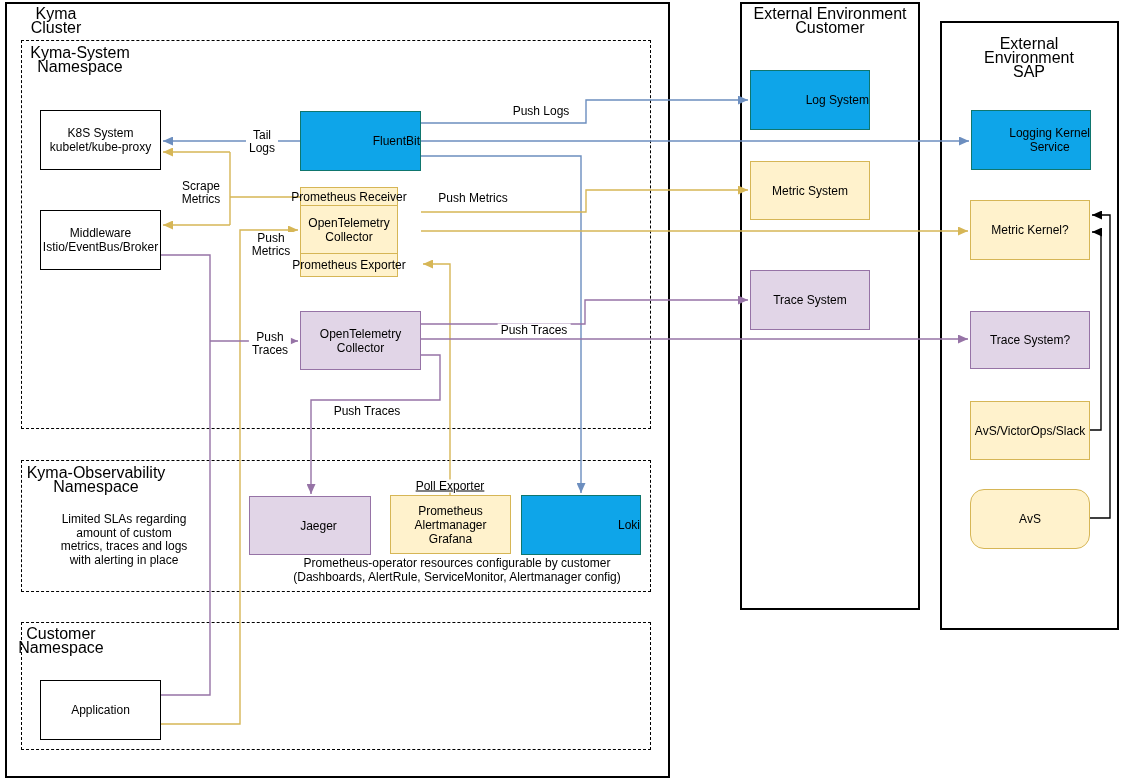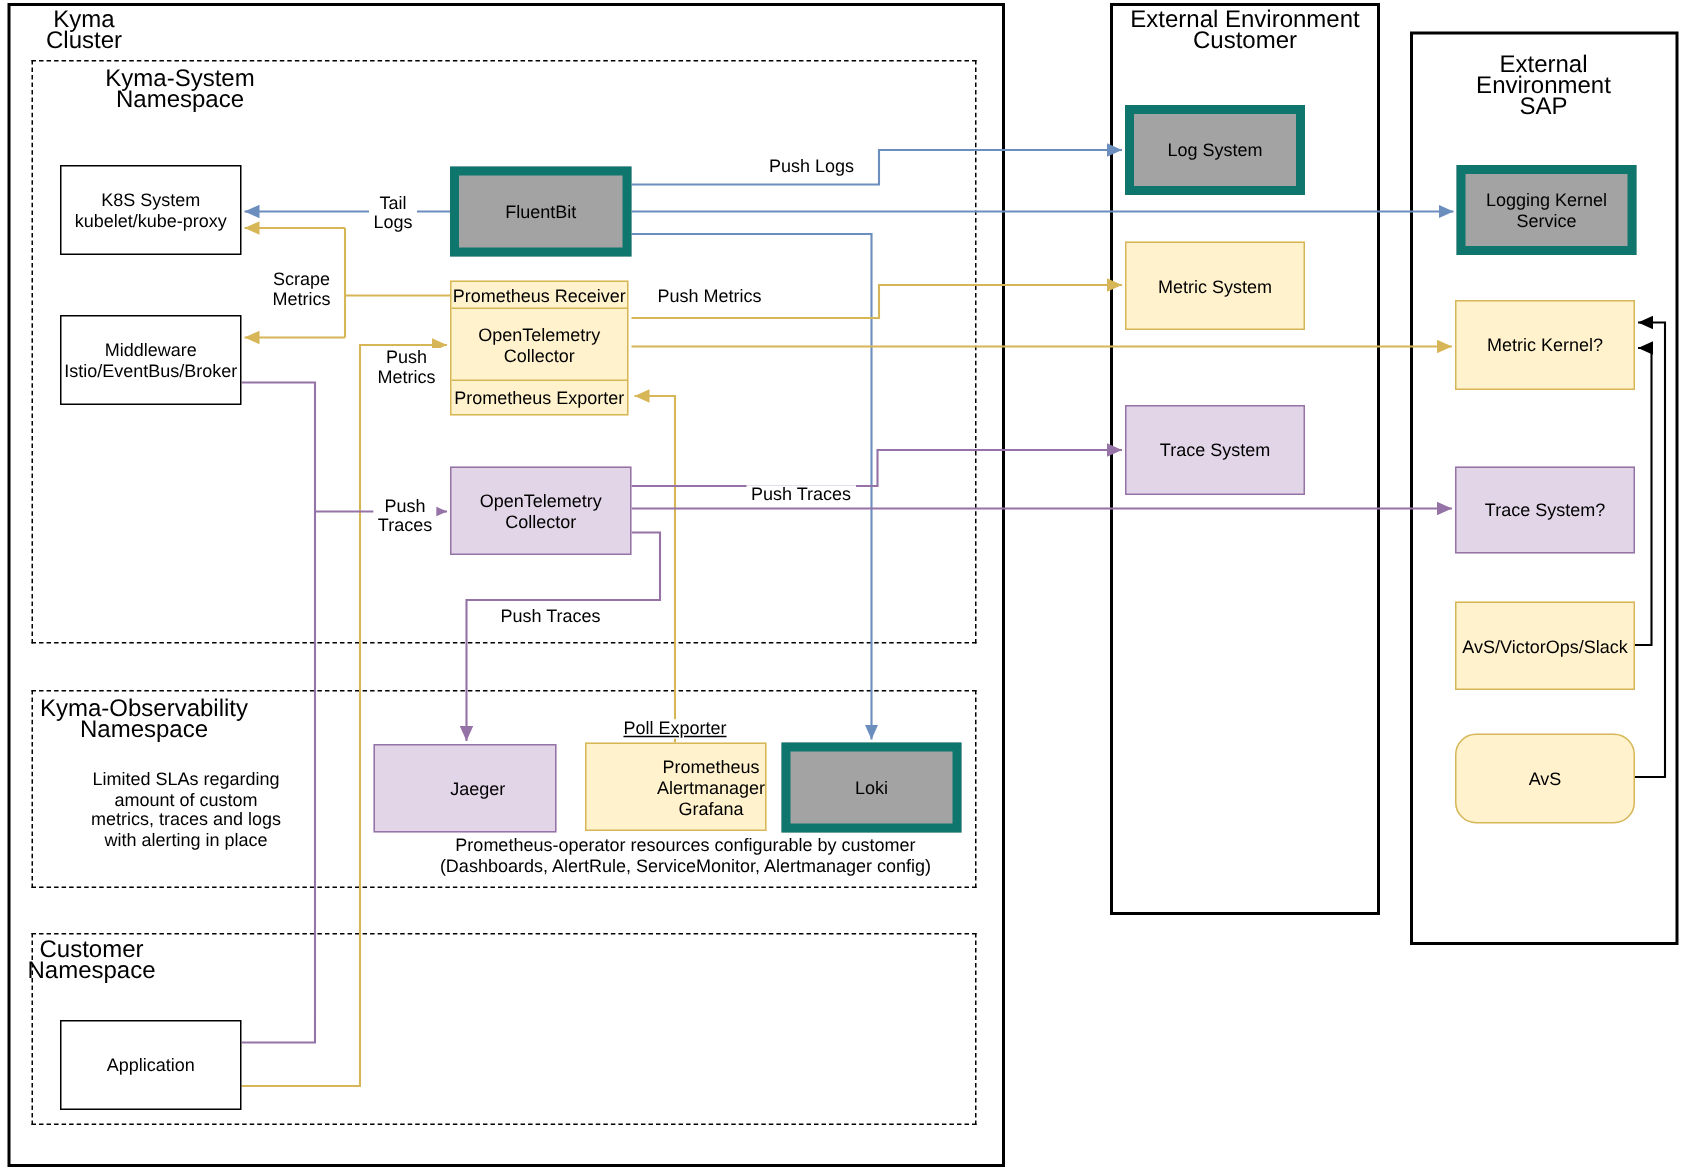--- a/index.html
+++ b/index.html
@@ -13,21 +13,21 @@
   .dashed{border:1px dashed #000;}
   .container-label{
     position:absolute;font-size:16px;line-height:14px;text-align:center;
     white-space:pre-line;transform:translateX(-50%);
   }
   .node{
     position:absolute;box-sizing:border-box;display:flex;align-items:center;
     justify-content:center;text-align:center;font-size:12px;line-height:14px;
     white-space:pre-line;
   }
-  .blue{background:#a3a3a3;border:6px solid #0f766e;}
+  .blue{background:#0ea5e9;border:1px solid #0f766e;justify-content:flex-end;}
   .yellow{background:#fff2cc;border:1px solid #d6b656;}
   .purple{background:#e1d5e7;border:1px solid #9673a6;}
   .white{background:#ffffff;border:1px solid #000;}
   .compound{position:absolute;box-sizing:border-box;background:#fff2cc;border:1px solid #d6b656;display:flex;flex-direction:column;}
   .strip{box-sizing:border-box;display:flex;align-items:center;justify-content:center;font-size:12px;white-space:nowrap;}
   .strip-top{height:18px;border-bottom:1px solid #d6b656;}
   .strip-mid{height:48px;border-bottom:1px solid #d6b656;text-align:center;line-height:14px;white-space:pre-line;}
   .strip-bot{flex:1;}
   .edge-label{
     position:absolute;background:#ffffff;font-size:12px;line-height:13px;
@@ -88,21 +88,21 @@
       <path stroke="#9673a6" d="M421,339 L968,339" marker-end="url(#ar-purple)"></path>
       <path stroke="#9673a6" d="M421,355 L440,355 L440,400 L311,400 L311,494" marker-end="url(#ar-purple)"></path>
 
       <path stroke="#000000" d="M1090,430 L1101,430 L1101,232 L1092,232" marker-end="url(#ar-black)"></path>
       <path stroke="#000000" d="M1090,518 L1110,518 L1110,215 L1092,215" marker-end="url(#ar-black)"></path>
     </g>
   </svg>
 
   <div class="container-label" style="left:56px;top:7px;">Kyma
 Cluster</div>
-  <div class="container-label" style="left:80px;top:46px;margin-left:40px;">Kyma-System
+  <div class="container-label" style="left:80px;top:46px;">Kyma-System
 Namespace</div>
   <div class="container-label" style="left:96px;top:466px;">Kyma-Observability
 Namespace</div>
   <div class="container-label" style="left:61px;top:627px;">Customer
 Namespace</div>
   <div class="container-label" style="left:830px;top:7px;">External Environment
 Customer</div>
   <div class="container-label" style="left:1029px;top:37px;">External Environment
 SAP</div>
 
@@ -112,36 +112,36 @@
 with alerting in place</div>
   <div class="note" style="left:457px;top:557px;">Prometheus-operator resources configurable by customer
 (Dashboards, AlertRule, ServiceMonitor, Alertmanager config)</div>
 
   <div class="node white" style="left:40px;top:110px;width:121px;height:60px;"><span>K8S System
 kubelet/kube-proxy</span></div>
   <div class="node white" style="left:40px;top:210px;width:121px;height:60px;"><span>Middleware
 Istio/EventBus/Broker</span></div>
   <div class="node blue" style="left:300px;top:111px;width:121px;height:60px;"><span>FluentBit</span></div>
 
-  <div class="compound" style="left:300px;top:187px;width:119px;height:90px;">
+  <div class="compound" style="left:300px;top:187px;width:98px;height:90px;">
     <div class="strip strip-top">
         <span>Prometheus Receiver</span>
       </div>
     <div class="strip strip-mid"><span>OpenTelemetry
 Collector</span></div>
     <div class="strip strip-bot">
         <span>Prometheus Exporter</span>
       </div>
   </div>
 
   <div class="node purple" style="left:300px;top:311px;width:121px;height:59px;"><span>OpenTelemetry
 Collector</span></div>
 
   <div class="node purple" style="left:249px;top:496px;width:122px;height:59px;padding-left:17px;"><span>Jaeger</span></div>
-  <div class="node yellow" style="left:390px;top:495px;width:121px;height:59px;justify-content:flex-end;"><span>Prometheus
+  <div class="node yellow" style="left:390px;top:495px;width:121px;height:59px;"><span>Prometheus
 Alertmanager
 Grafana</span></div>
   <div class="node blue" style="left:521px;top:495px;width:120px;height:60px;"><span>Loki</span></div>
   <div class="node white" style="left:40px;top:680px;width:121px;height:60px;"><span>Application</span></div>
 
   <div class="node blue" style="left:750px;top:70px;width:120px;height:60px;"><span>Log System</span></div>
   <div class="node yellow" style="left:750px;top:161px;width:120px;height:59px;"><span>Metric System</span></div>
   <div class="node purple" style="left:750px;top:270px;width:120px;height:60px;"><span>Trace System</span></div>
 
   <div class="node blue" style="left:971px;top:110px;width:120px;height:60px;"><span>Logging Kernel

